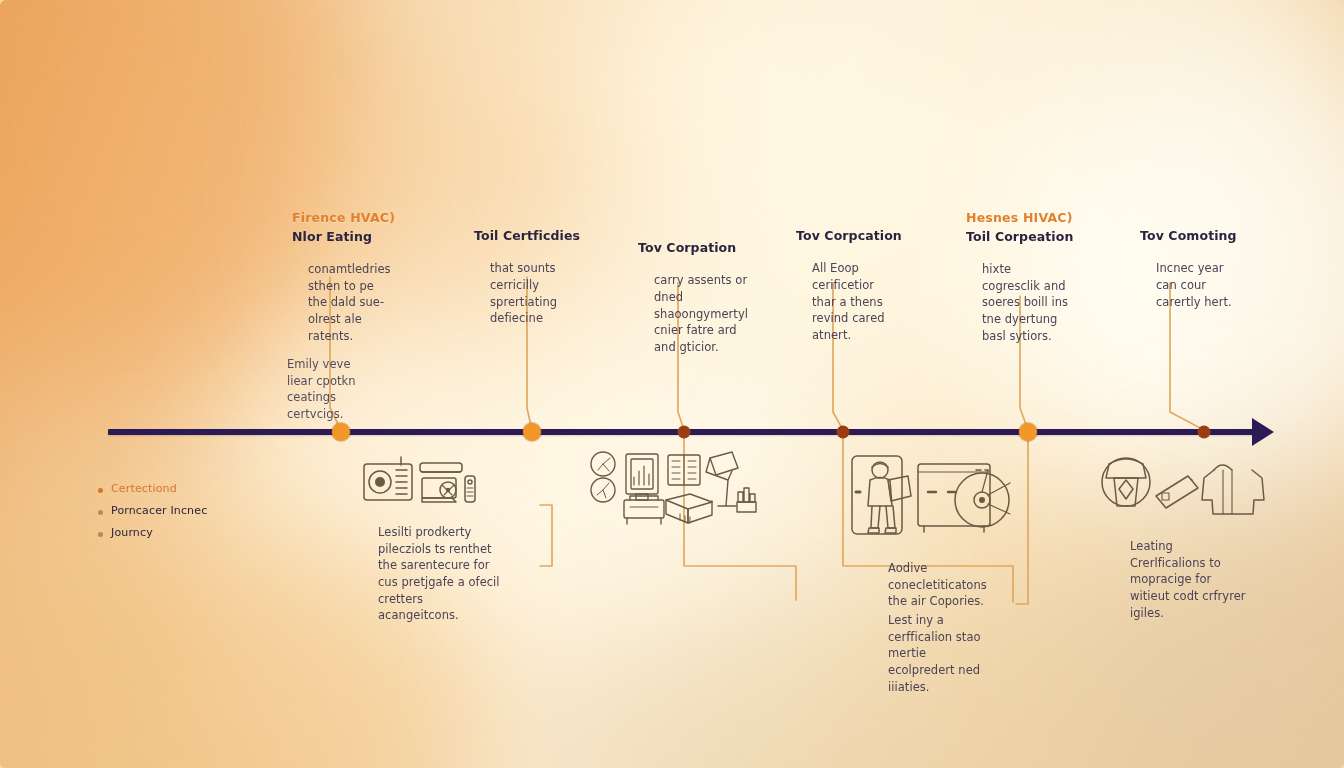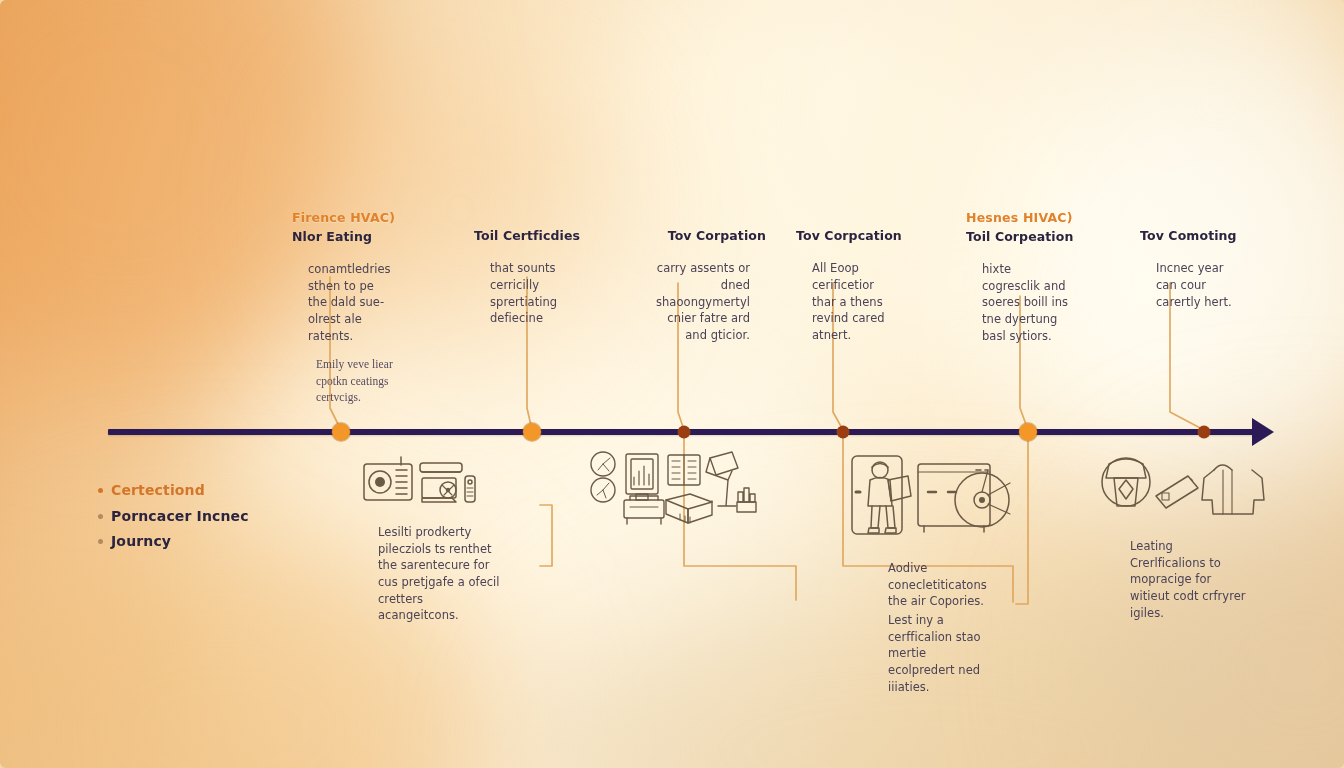--- a/index.html
+++ b/index.html
@@ -58,21 +58,21 @@
   .body{
     font-size:11.5px;font-weight:400;color:#4b4356;line-height:1.45;
     margin:16px;letter-spacing:.05px;
   }
   .body.dim{color:#554c60;}
 
   
   .legend{position:absolute;left:98px;top:482px;}
   .leg-row{display:flex;align-items:flex-start;gap:8px;margin-bottom:8px;}
   .leg-bullet{width:5px;height:5px;border-radius:50%;margin-top:6px;flex:0 0 auto;}
-  .leg-label{font-size:14px;font-weight:700;line-height:1.25;letter-spacing:.15px;}
+  .leg-label{font-size:11px;font-weight:400;line-height:1.25;letter-spacing:.15px;}
 
   
   .icons{position:absolute;}
   .icons svg{display:block;overflow:visible;}
 </style>
 </head>
 <body>
 
 <div id="stage">
 
@@ -119,30 +119,30 @@
   <div class="dot small" style="left:684px;top:432px;background:#9a3d12;"></div>
   <div class="dot small" style="left:843px;top:432px;background:#9a3d12;"></div>
   <div class="dot big" style="left:1028px;top:432px;background:#f29728;box-shadow:0 0 0 1px rgba(150,80,20,.35);"></div>
   <div class="dot small" style="left:1204px;top:432px;background:#9a3d12;"></div>
 
   <div class="tblock" style="left:292px;top:210px;width:118px;">
     <p class="eyebrow">Firence HVAC)</p>
     <p class="ttl">Nlor Eating</p>
     <p class="body">conamtledries sthen to pe the dald sue-olrest ale ratents.</p>
   </div>
-  <div class="tblock" style="left:300px;top:340px;width:112px;font-family:Liberation Serif, serif;">
+  <div class="tblock" style="left:271px;top:340px;width:112px;">
     <p class="body dim">Emily veve liear cpotkn ceatings certvcigs.</p>
   </div>
 
   <div class="tblock" style="left:474px;top:228px;width:122px;">
     <p class="ttl">Toil Certficdies</p>
     <p class="body">that sounts cerricilly sprertiating defiecine</p>
   </div>
 
-  <div class="tblock" style="left:638px;top:228px;width:128px;text-align:right;">
+  <div class="tblock" style="left:638px;top:240px;width:128px;">
     <p class="ttl">Tov Corpation</p>
     <p class="body">carry assents or dned shaoongymertyl cnier fatre ard and gticior.</p>
   </div>
 
   <div class="tblock" style="left:796px;top:228px;width:120px;">
     <p class="ttl">Tov Corpcation</p>
     <p class="body">All Eoop cerificetior thar a thens revind cared atnert.</p>
   </div>
 
   <div class="tblock" style="left:966px;top:210px;width:122px;">

